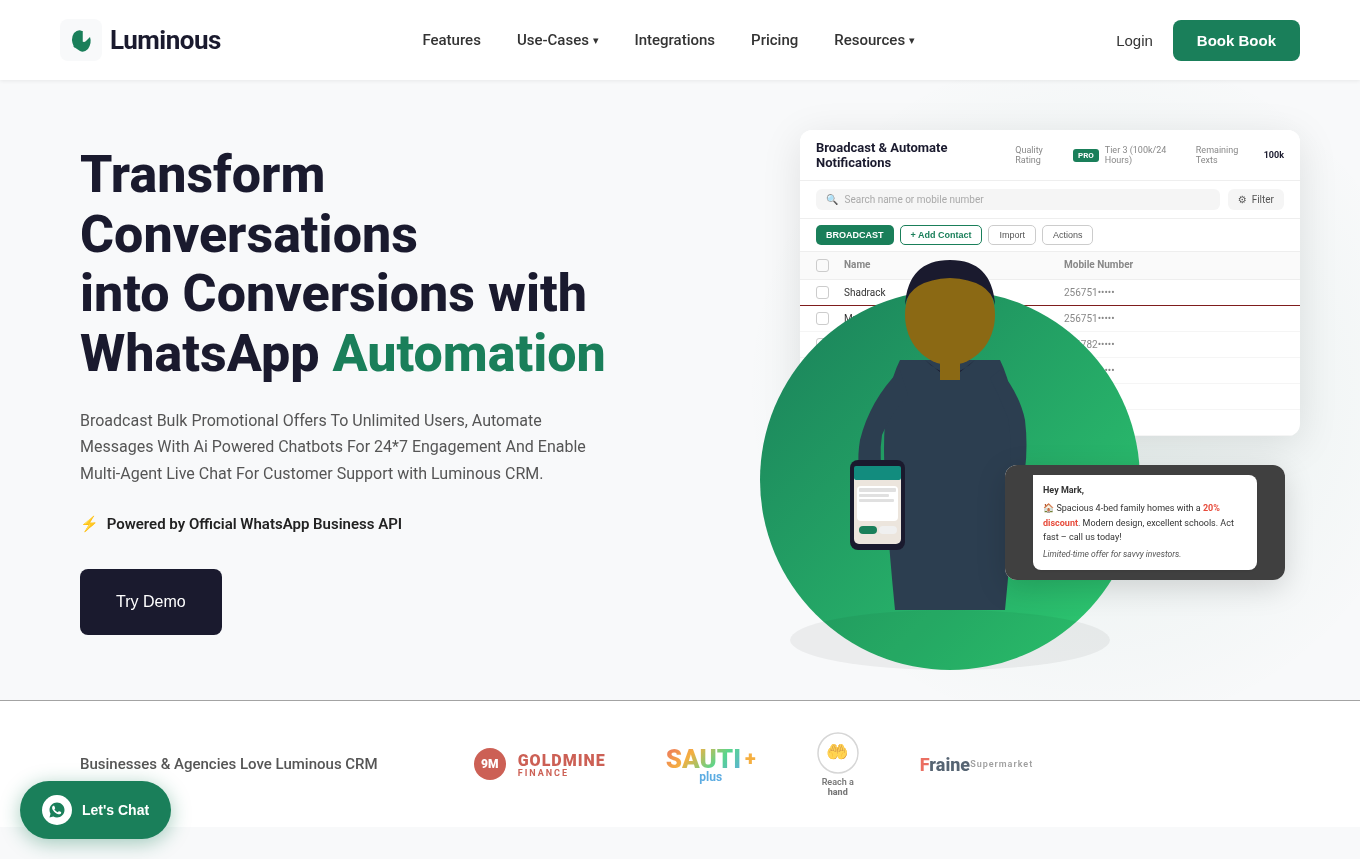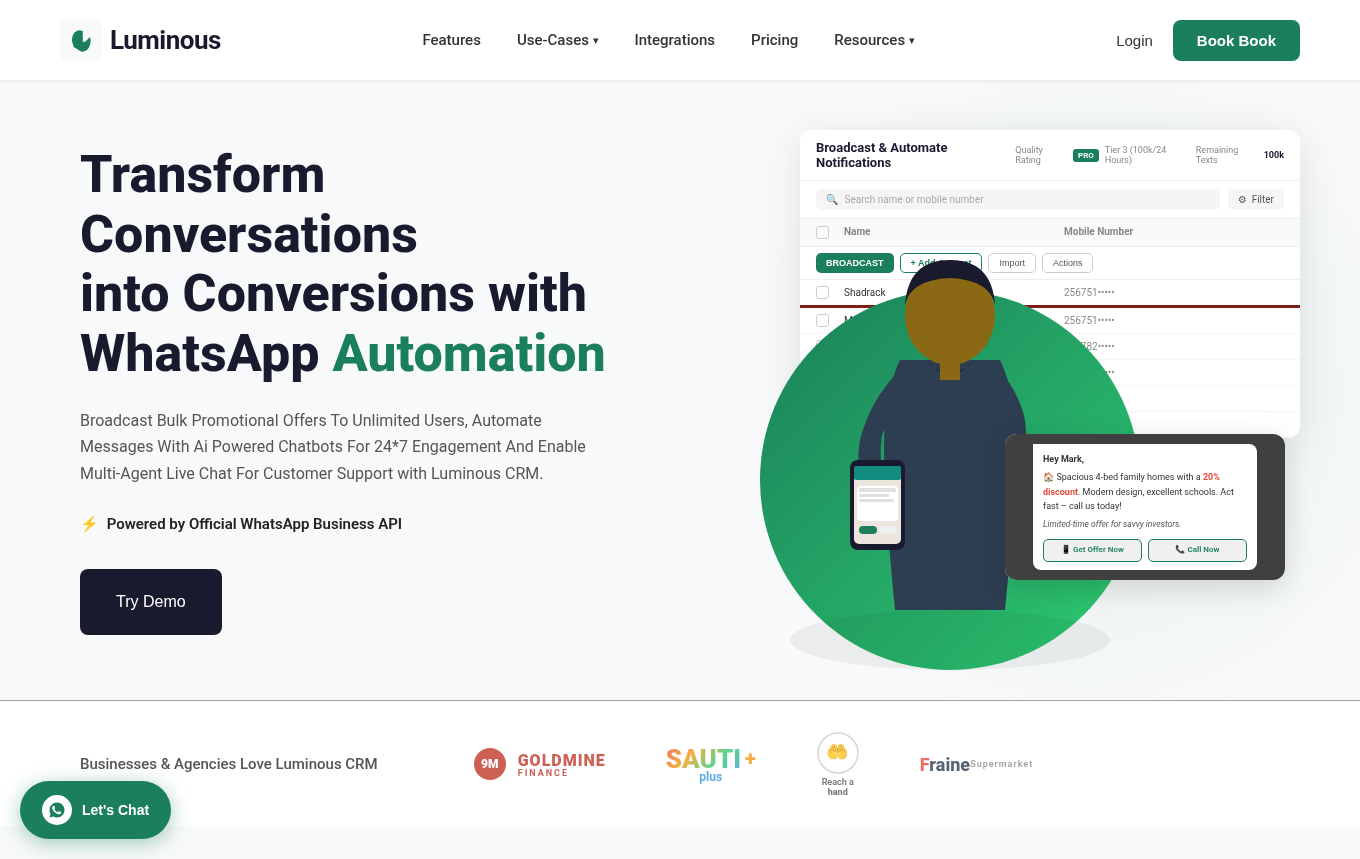--- a/index.html
+++ b/index.html
@@ -330,36 +330,36 @@
         <div style="flex:1; background:#f5f5f5; border-radius:6px; padding:5px 10px; font-size:10px; color:#aaa; display:flex; align-items:center; gap:6px;">
           <span>🔍</span>
           <span>Search name or mobile number</span>
         </div>
         <div style="background:#f5f5f5; border-radius:6px; padding:5px 10px; font-size:10px; color:#555; display:flex; align-items:center; gap:5px;">
           <span>⚙</span>
           <span>Filter</span>
         </div>
       </div>
 
-      <div style="display:grid; grid-template-columns:28px 1fr 1fr; padding:7px 16px; background:#fafafa; border-bottom:1px solid #eee; font-size:10px; font-weight:700; color:#888;">
-        <div>
-            <div style="width:13px;height:13px;border:1.5px solid #ccc;border-radius:3px;"></div>
-          </div>
-        <div>Name</div>
-        <div>Mobile Number</div>
-      </div>
-
       <div style="padding:6px 16px; display:flex; align-items:center; gap:6px; border-bottom:1px solid #eee;">
         <button style="background:#1a7f5a; color:#fff; font-size:9px; font-weight:700; padding:5px 10px; border-radius:5px; border:none; cursor:pointer;">BROADCAST</button>
         <button style="border:1.5px solid #1a7f5a; color:#1a7f5a; font-size:9px; font-weight:600; padding:4px 10px; border-radius:5px; background:#fff; cursor:pointer;">+ Add Contact</button>
         <button style="border:1.5px solid #ccc; color:#555; font-size:9px; padding:4px 10px; border-radius:5px; background:#fff; cursor:pointer;">Import</button>
         <button style="border:1.5px solid #ccc; color:#555; font-size:9px; padding:4px 10px; border-radius:5px; background:#fff; cursor:pointer;">Actions</button>
       </div>
 
-      <div style="display:grid;grid-template-columns:28px 1fr 1fr;padding:6px 16px;border-bottom:3px solid #7f1d1d;font-size:10px;color:#333;align-items:center;">
+      <div style="display:grid; grid-template-columns:28px 1fr 1fr; padding:7px 16px; background:#fafafa; border-bottom:1px solid #eee; font-size:10px; font-weight:700; color:#888;">
+        <div>
+            <div style="width:13px;height:13px;border:1.5px solid #ccc;border-radius:3px;"></div>
+          </div>
+        <div>Name</div>
+        <div>Mobile Number</div>
+      </div>
+
+      <div style="display:grid;grid-template-columns:28px 1fr 1fr;padding:6px 16px;border-bottom:1px solid #7f1d1d;font-size:10px;color:#333;align-items:center;">
         <div>
             <div style="width:13px;height:13px;border:1.5px solid #ccc;border-radius:3px;"></div>
           </div>
         <div>Shadrack</div>
         <div style="color:#888;">256751•••••</div>
       </div>
       <div style="display:grid;grid-template-columns:28px 1fr 1fr;padding:6px 16px;border-bottom:1px solid #f5f5f5;font-size:10px;color:#333;align-items:center;">
         <div>
             <div style="width:13px;height:13px;border:1.5px solid #ccc;border-radius:3px;"></div>
           </div>
@@ -429,24 +429,20 @@
         <rect x="200" y="200" width="20" height="20" fill="#8B6914"></rect>
       </svg>
     </div>
 
     <div style="position:absolute; right:15px; bottom:60px; width:280px; background:#fff; border-radius:12px; box-shadow:0 8px 30px rgba(0,0,0,0.15); z-index:4; overflow:hidden;">
       <div style="background:#404040; padding:10px 28px;">
         <div style="background:#fff; border-radius:0 8px 8px 8px; padding:8px 10px; font-size:9px; color:#333; line-height:1.6; box-shadow:0 1px 2px rgba(0,0,0,0.08);">
           <div style="font-weight:700; margin-bottom:4px;">Hey Mark,</div>
           <div>🏠 Spacious 4-bed family homes with a <strong style="color:#e74c3c;">20% discount</strong>. Modern design, excellent schools. Act fast – call us today!</div>
           <div style="font-style:italic; margin-top:4px; font-size:8.5px; color:#555;">Limited-time offer for savvy investors.</div>
-          <div style="display:flex; gap:6px; margin-top:8px;">
-            <div style="flex:1; background:#f0f0f0; border:1px solid #1a7f5a; color:#1a7f5a; font-size:8px; font-weight:600; padding:4px 6px; border-radius:5px; text-align:center;">📱 Get Offer Now</div>
-            <div style="flex:1; background:#f0f0f0; border:1px solid #1a7f5a; color:#1a7f5a; font-size:8px; font-weight:600; padding:4px 6px; border-radius:5px; text-align:center;">📞 Call Now</div>
-          </div>
         </div>
       </div>
     </div>
 
   </div>
 </section>
 
 <section class="logos-section">
   <span class="logos-text">Businesses &amp; Agencies Love Luminous CRM</span>
 

